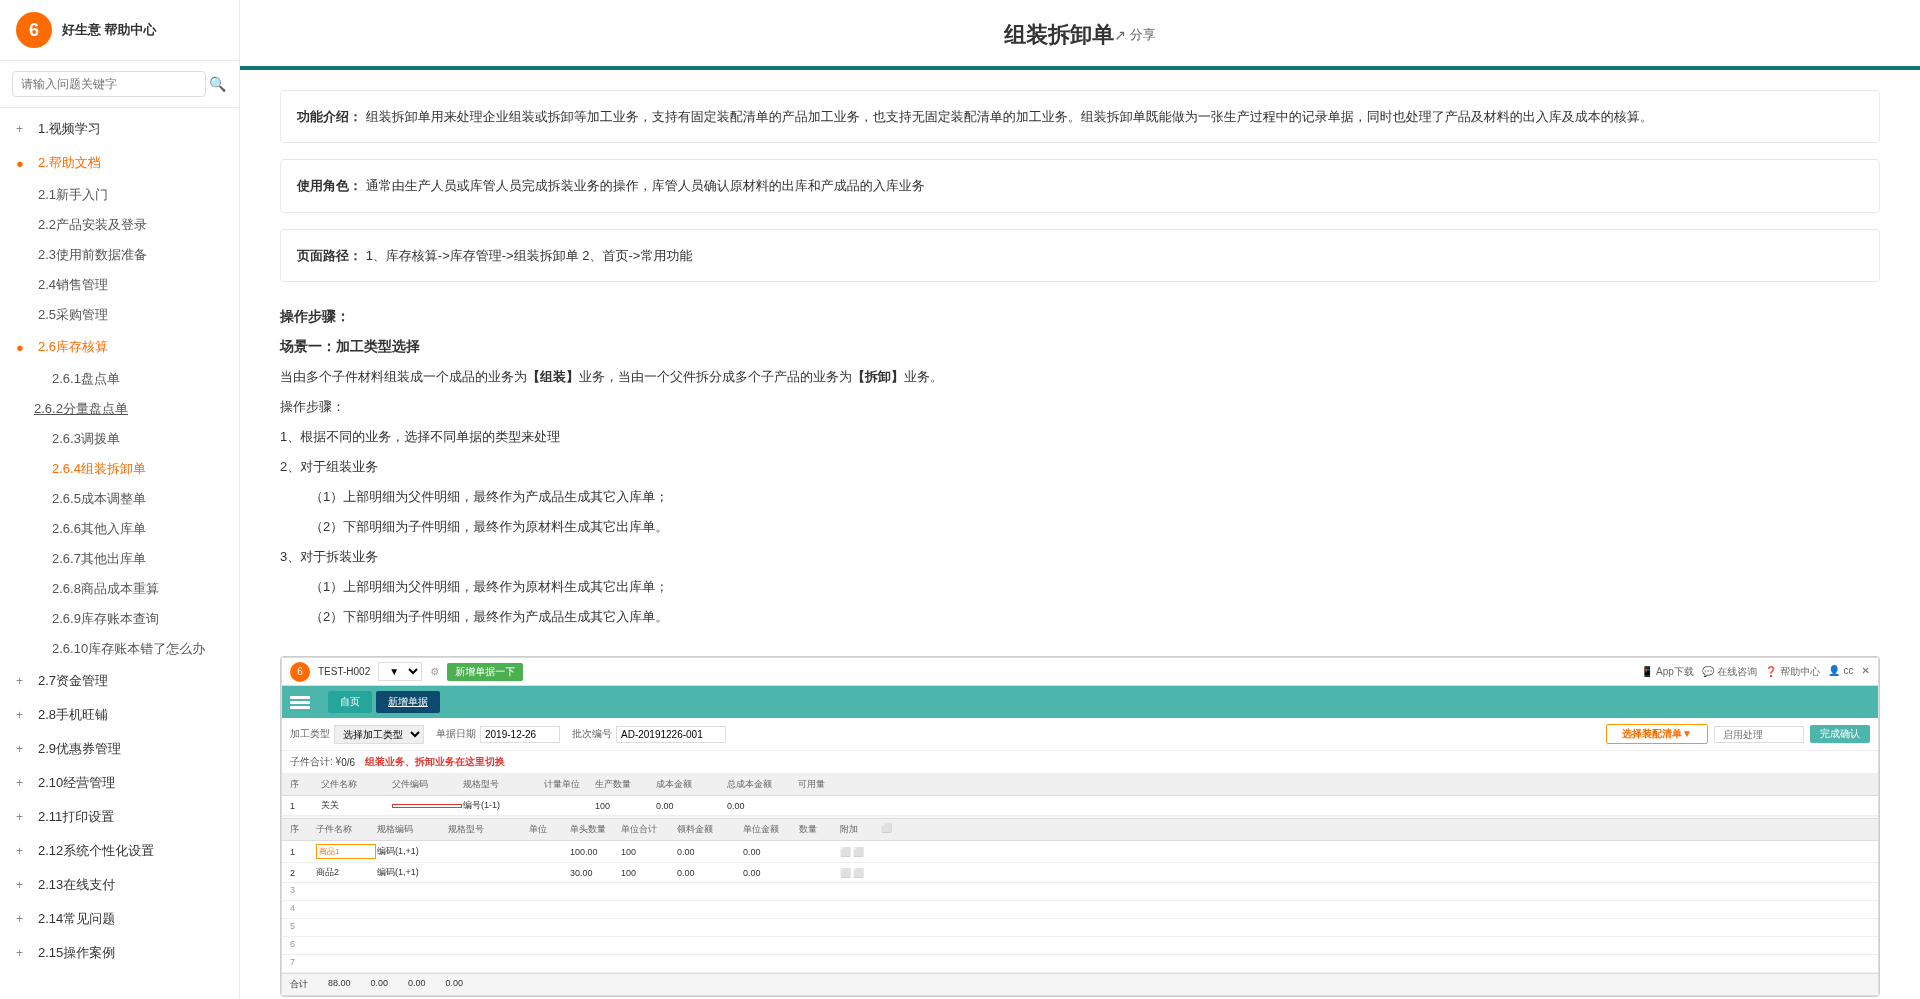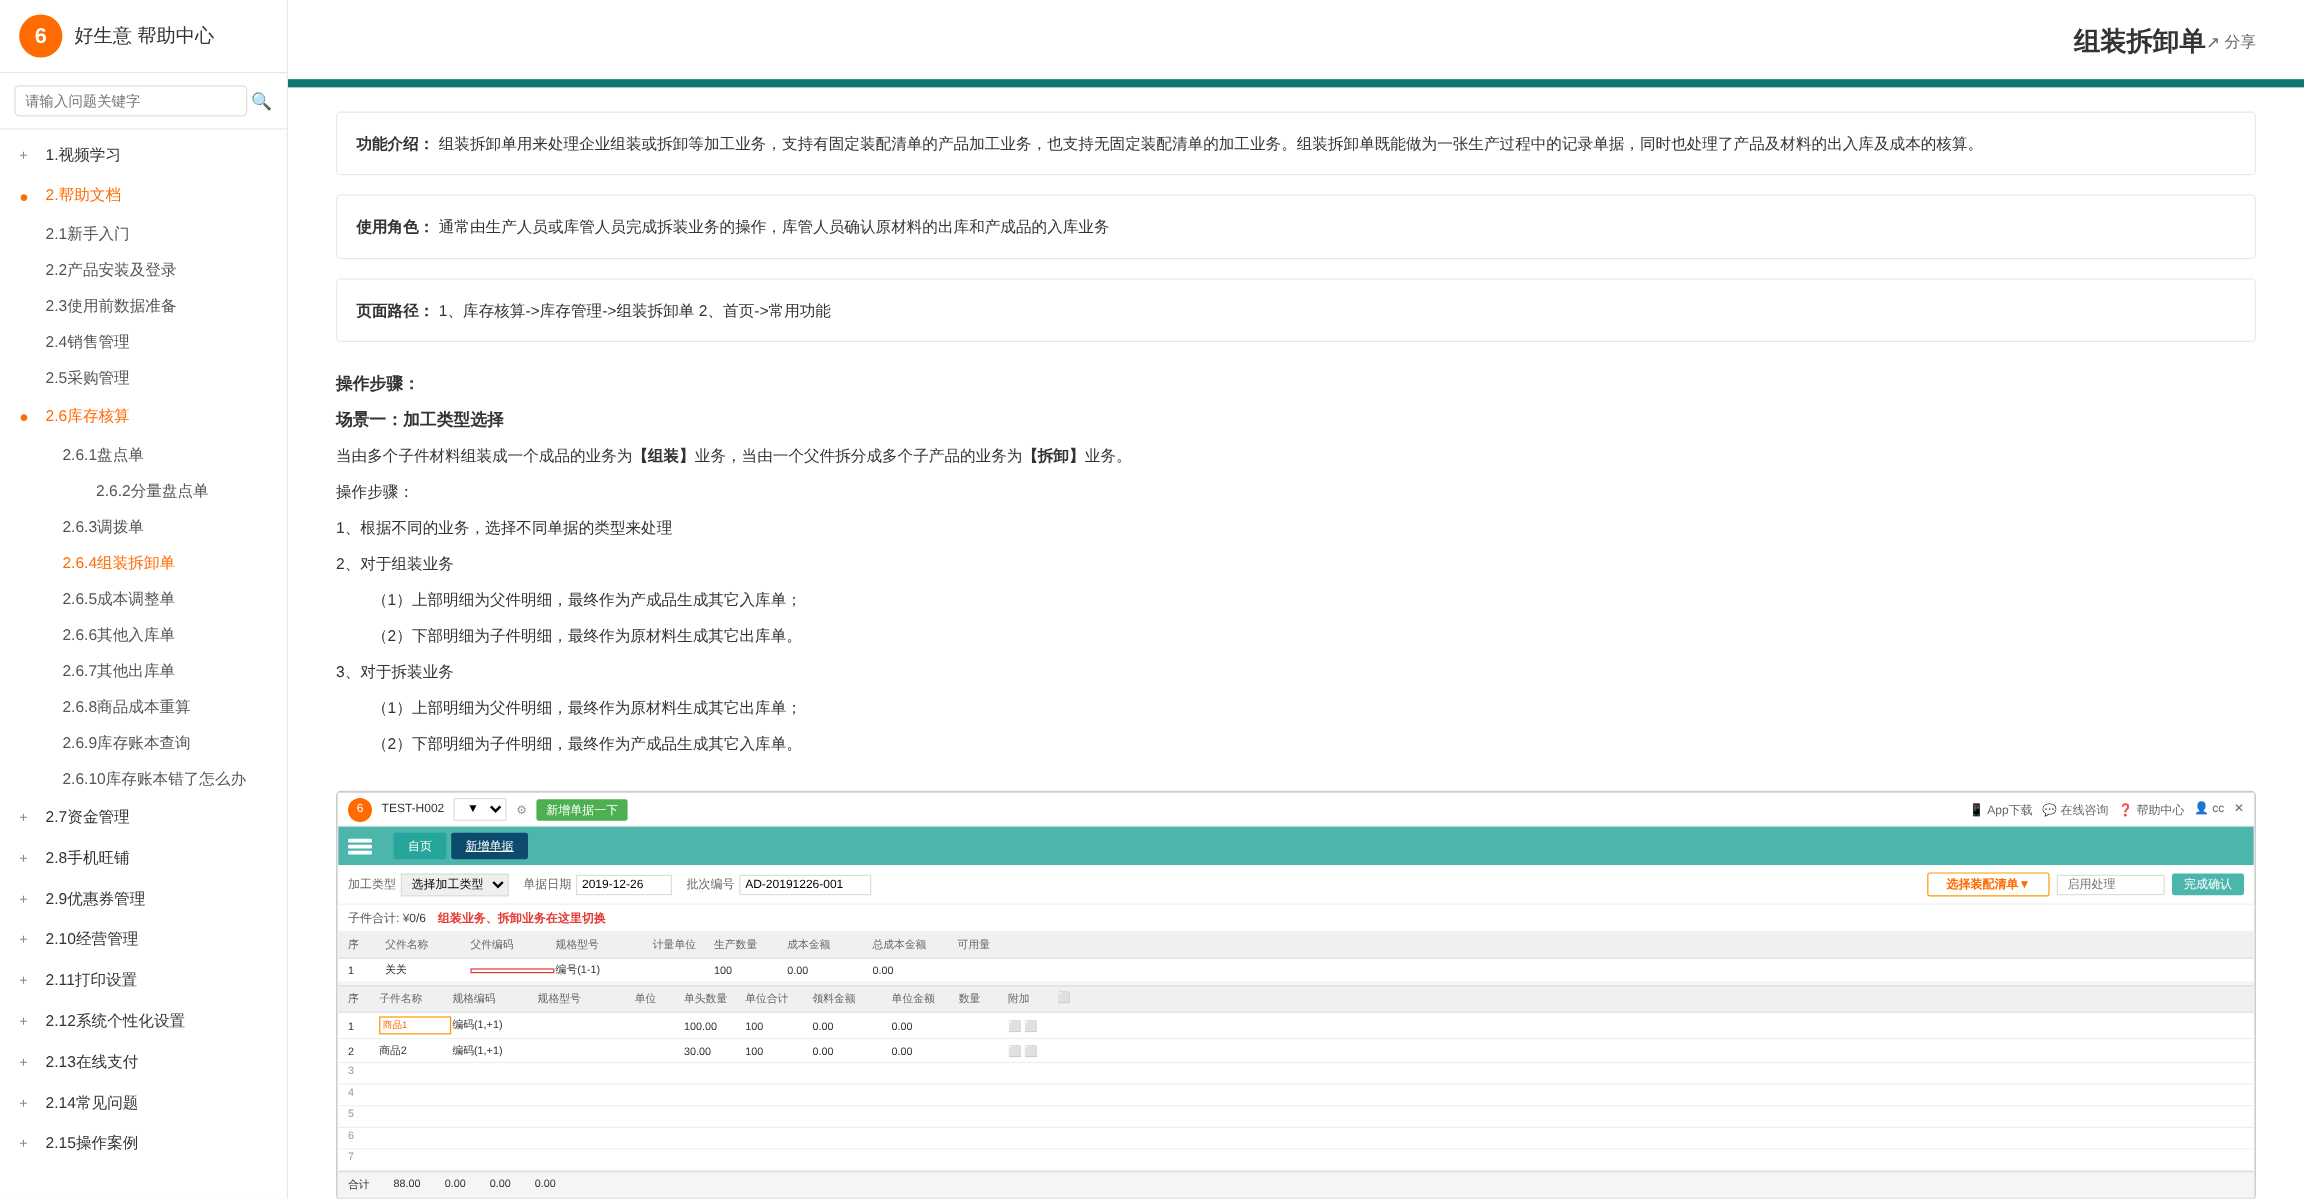--- a/index.html
+++ b/index.html
@@ -2,35 +2,35 @@
 <html><head>
   <meta charset="utf-8">
   <style>
     * { box-sizing: border-box; margin: 0; padding: 0; }
     body { font-family: "Microsoft YaHei", "PingFang SC", Arial, sans-serif; font-size: 14px; color: #333; background: #f5f5f5; display: flex; height: 100vh; overflow: hidden; }
 
     
     .sidebar { width: 240px; background: #fff; border-right: 1px solid #e8e8e8; display: flex; flex-direction: column; height: 100vh; overflow-y: auto; flex-shrink: 0; }
     .sidebar-header { padding: 12px 16px; display: flex; align-items: center; border-bottom: 1px solid #e8e8e8; }
     .logo-circle { width: 36px; height: 36px; background: #ff6b00; border-radius: 50%; display: flex; align-items: center; justify-content: center; color: #fff; font-size: 18px; font-weight: bold; margin-right: 10px; flex-shrink: 0; }
-    .logo-text { font-size: 16px; font-weight: normal; color: #333; }
+    .logo-text { font-size: 13px; font-weight: bold; color: #333; }
     .search-box { padding: 10px 12px; border-bottom: 1px solid #e8e8e8; display: flex; align-items: center; }
     .search-input { flex: 1; border: 1px solid #ddd; border-radius: 4px; padding: 5px 8px; font-size: 12px; color: #999; outline: none; }
     .search-icon-btn { background: none; border: none; cursor: pointer; margin-left: 4px; color: #999; font-size: 14px; }
     .nav-section { padding: 4px 0; }
     .nav-item { padding: 8px 16px; cursor: pointer; font-size: 13px; color: #333; display: flex; align-items: center; }
     .nav-item .plus-icon { width: 14px; height: 14px; margin-right: 8px; color: #888; font-size: 12px; }
     .nav-item.active { color: #ff6b00; }
     .nav-item.active .minus-icon { color: #ff6b00; }
     .nav-sub-item { padding: 6px 16px 6px 38px; cursor: pointer; font-size: 13px; color: #555; }
     .nav-sub-item.active { color: #ff6b00; }
 
     
     .main-content { flex: 1; overflow-y: auto; background: #f0f0f0; }
-    .content-header { background: #fff; padding: 20px 40px 16px; display: flex; align-items: center; justify-content: flex-end; border-bottom: 7px solid #0f766e; }
+    .content-header { background: #fff; padding: 20px 40px 16px; display: flex; align-items: center; justify-content: center; border-bottom: 4px solid #0f766e; }
     .page-title { font-size: 22px; font-weight: bold; color: #333; }
     .share-btn { display: flex; align-items: center; gap: 4px; color: #666; font-size: 13px; cursor: pointer; border: none; background: none; }
 
     .info-section { border: 1px solid #e8e8e8; border-radius: 4px; padding: 14px 16px; margin-bottom: 16px; background: #fff; font-size: 13px; line-height: 1.8; color: #333; }
     .label-bold { font-weight: bold; }
 
     .steps-section { padding: 10px 0; }
     .steps-title { font-size: 14px; font-weight: bold; margin-bottom: 12px; color: #333; }
     .scenario-title { font-size: 14px; font-weight: bold; color: #333; margin-bottom: 8px; }
     .step-text { font-size: 13px; color: #333; line-height: 2; margin-bottom: 4px; }
@@ -90,21 +90,21 @@
     <div class="nav-sub-item">2.2产品安装及登录</div>
     <div class="nav-sub-item">2.3使用前数据准备</div>
     <div class="nav-sub-item">2.4销售管理</div>
     <div class="nav-sub-item">2.5采购管理</div>
 
     <div class="nav-item active" style="padding-left:16px;">
       <span style="width:14px;margin-right:8px;color:#ff6b00;">●</span>
       <span style="color:#ff6b00;">2.6库存核算</span>
     </div>
     <div class="nav-sub-item" style="padding-left:52px;">2.6.1盘点单</div>
-    <div class="nav-sub-item" style="padding-left:80px;">2.6.2分量盘点单</div>
+    <div class="nav-sub-item" style="padding-left:34px;text-decoration:underline;">2.6.2分量盘点单</div>
     <div class="nav-sub-item" style="padding-left:52px;">2.6.3调拨单</div>
     <div class="nav-sub-item active" style="padding-left:52px;color:#ff6b00;">2.6.4组装拆卸单</div>
     <div class="nav-sub-item" style="padding-left:52px;">2.6.5成本调整单</div>
     <div class="nav-sub-item" style="padding-left:52px;">2.6.6其他入库单</div>
     <div class="nav-sub-item" style="padding-left:52px;">2.6.7其他出库单</div>
     <div class="nav-sub-item" style="padding-left:52px;">2.6.8商品成本重算</div>
     <div class="nav-sub-item" style="padding-left:52px;">2.6.9库存账本查询</div>
     <div class="nav-sub-item" style="padding-left:52px;">2.6.10库存账本错了怎么办</div>
 
     <div class="nav-item">

